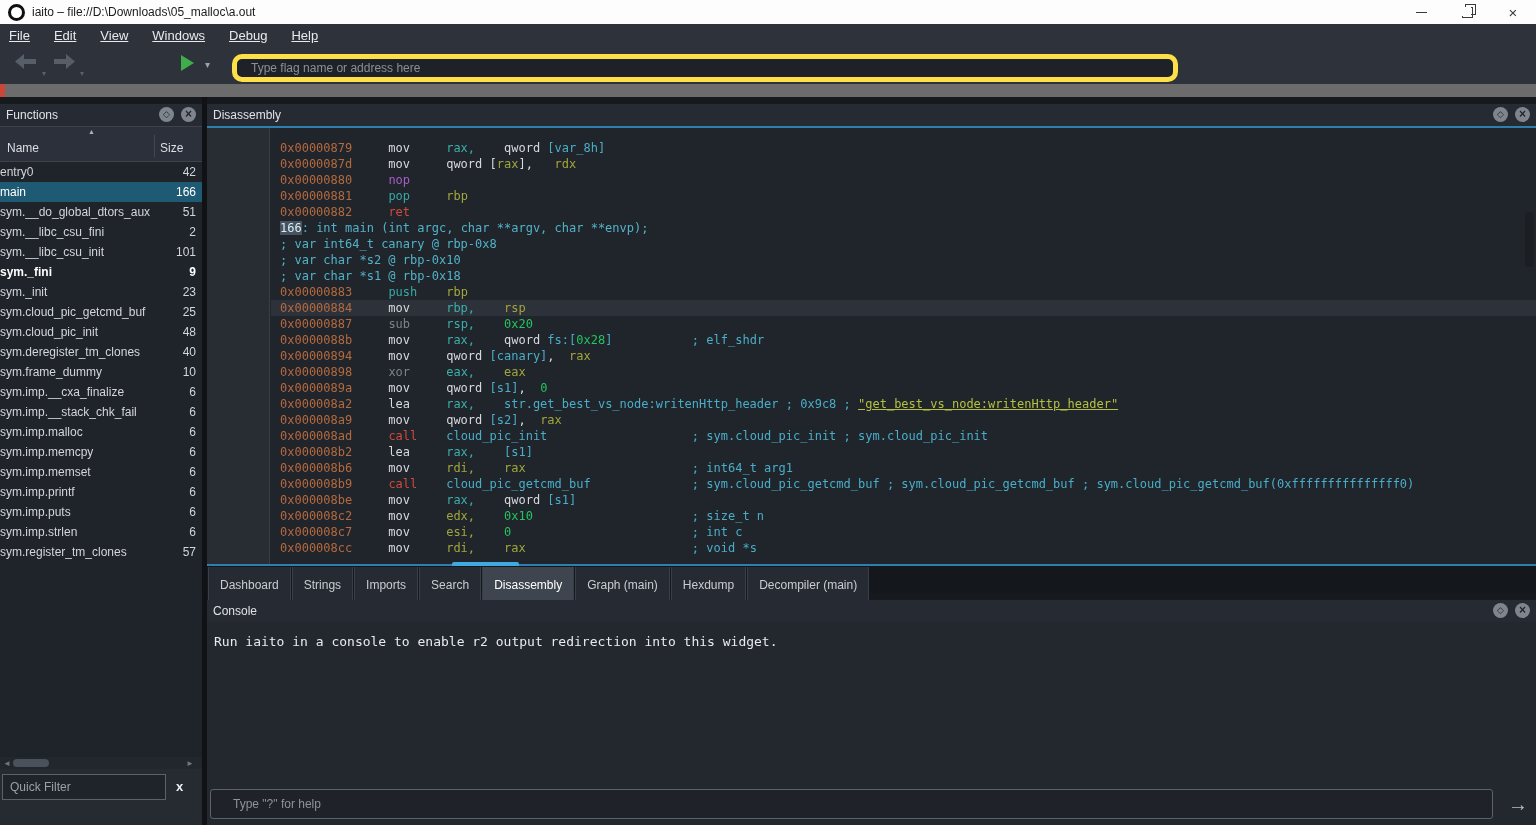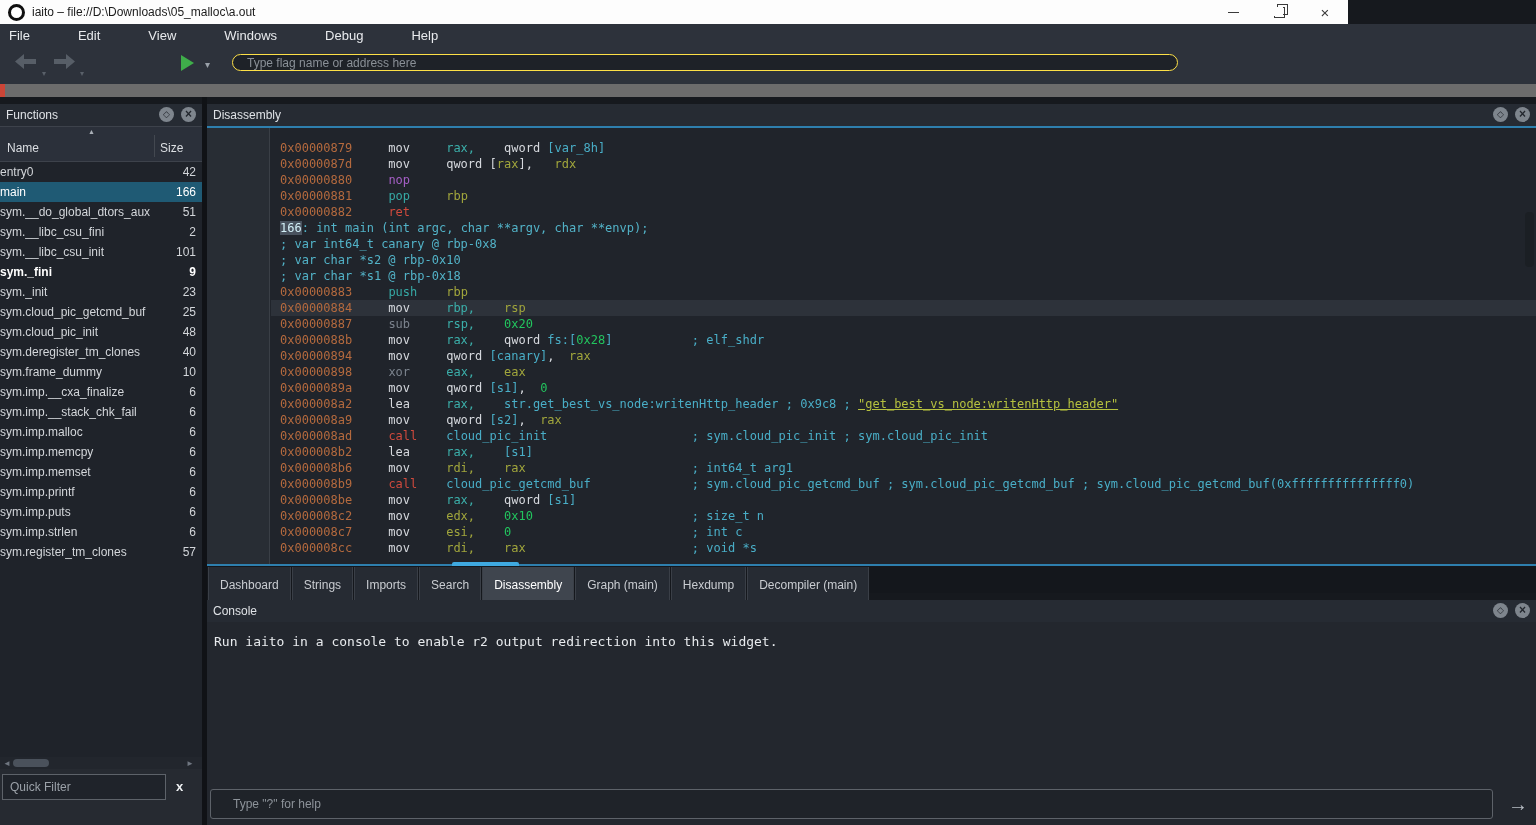--- a/index.html
+++ b/index.html
@@ -1,43 +1,43 @@
 <!DOCTYPE html>
 <html><head>
 <meta charset="utf-8">
 <style>
   html,body{margin:0;padding:0;background:#0e1013;}
   #app{position:relative;width:1536px;height:825px;overflow:hidden;
        font-family:"Liberation Sans",sans-serif;background:#16191e;}
 
   
-  .titlebar{position:absolute;left:0;top:0;width:1348px;height:24px;background:#fdfdfd;
+  .titlebar{position:absolute;left:0;top:0;width:1536px;height:24px;background:#fdfdfd;
             display:flex;align-items:center;color:#1b1b1b;font-size:12px;}
   .logo{width:11px;height:11px;border:3px solid #101010;border-radius:50%;margin:0 7px 0 8px;background:#fff;}
   .winbtns{position:absolute;right:0;top:0;height:24px;display:flex;}
   .wbtn{width:46px;height:24px;display:flex;align-items:center;justify-content:center;color:#3a3a3a;}
   .min-glyph{width:11px;height:1px;background:#3a3a3a;display:block;}
   .restore-glyph{position:relative;width:9px;height:9px;border:1px solid #3a3a3a;background:#fdfdfd;display:block;}
   .restore-glyph::before{content:"";position:absolute;left:2px;top:-4px;width:9px;height:9px;border:1px solid #3a3a3a;}
   .restore-glyph::after{content:"";position:absolute;left:-1px;top:-1px;width:9px;height:9px;background:#fdfdfd;}
   .close-glyph{font-size:15px;line-height:15px;}
 
   
   .menubar{position:absolute;left:0;top:24px;width:1536px;height:22px;background:#2d323b;
            display:flex;align-items:center;color:#e8eaed;font-size:13px;}
-  .menu-item{padding:0 24px;height:22px;display:flex;align-items:center;}
+  .menu-item{padding:0 12px;height:22px;display:flex;align-items:center;text-decoration:underline;}
   .menu-item:first-child{padding-left:9px;}
   .toolbar{position:absolute;left:0;top:46px;width:1536px;height:38px;background:#2d323b;}
   .navbtn{position:absolute;top:7px;width:26px;height:22px;}
   .navbtn .caret{position:absolute;right:-6px;bottom:-3px;font-size:8px;color:#596069;}
   .playbtn{position:absolute;left:181px;top:9px;width:0;height:0;
            border-left:13px solid #3fae4a;border-top:8px solid transparent;border-bottom:8px solid transparent;}
   .play-caret{position:absolute;left:205px;top:13px;font-size:10px;color:#9aa1a9;}
-  .addrbox{position:absolute;left:232px;top:8px;width:946px;height:17px;box-sizing:border-box;
-           background:#1e2228;border:1px solid #fde047;border-radius:10px;color:#5eead4;
+  .addrbox{position:absolute;left:232px;top:8px;width:946px;height:28px;box-sizing:border-box;
+           background:#1e2228;border:5px solid #fde047;border-radius:10px;color:#5eead4;
            font-size:12px;padding:0 14px;outline:none;}
   .addrbox::placeholder{color:#8a9097;}
 
   
   .progress{position:absolute;left:0;top:84px;width:1536px;height:13px;background:#6c6c6c;}
   .progress-red{position:absolute;left:0;top:0;width:5px;height:13px;background:#cc4537;}
 
   
   .phead{position:absolute;height:22px;background:#262b33;color:#dfe2e6;font-size:12px;
          display:flex;align-items:center;}

